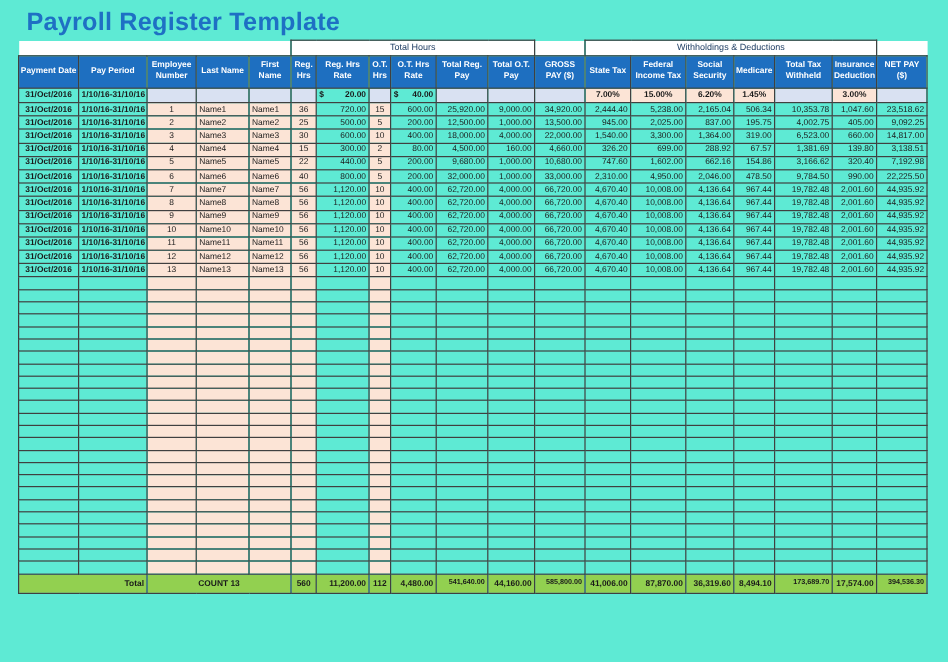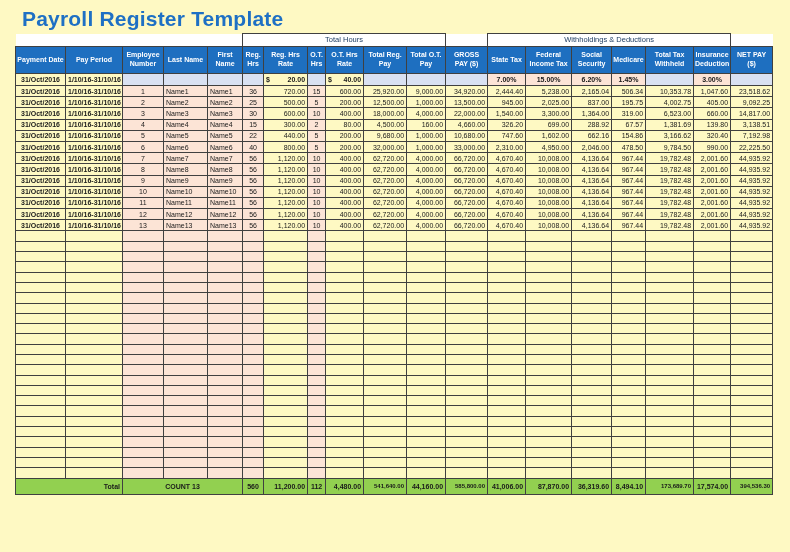--- a/index.html
+++ b/index.html
@@ -8,21 +8,21 @@
     --band-green:#92D050;
     --row-peach:#FCE4D6;
     --row-lavender:#D9E1F2;
     --title-blue:#1E70C4;
     --band-text:#17375E;
     --border:#404040;
     --total-green:#92D050;
   }
   html,body{margin:0;padding:0;background:#fff;}
   body{width:790px;height:552px;font-family:"Liberation Sans",sans-serif;}
-  .page{position:relative;width:790px;height:552px;background:#fef9c3;overflow:hidden;}
+  .page{position:relative;width:790px;height:552px;background:#5eead4;overflow:hidden;}
   .title{position:absolute;left:22px;top:7px;margin:0;font-size:21px;font-weight:bold;
          color:var(--title-blue);letter-spacing:.2px;}
   table{position:absolute;left:15px;top:33px;border-collapse:collapse;table-layout:fixed;width:757px;}
   td,th{border:1px solid var(--border);padding:0 2px;font-size:7px;line-height:1;
         overflow:hidden;white-space:nowrap;box-sizing:border-box;color:#1a1a1a;}
   tr.band-row td{border:none;background:#fff;height:13px;}
   tr.band-row td.band{border:1px solid var(--border);font-weight:normal;color:var(--band-text);
         text-align:center;font-size:7.5px;vertical-align:middle;}
   td.orange{background:var(--band-orange);}
   td.green{background:var(--band-green);margin-top:35px;}

